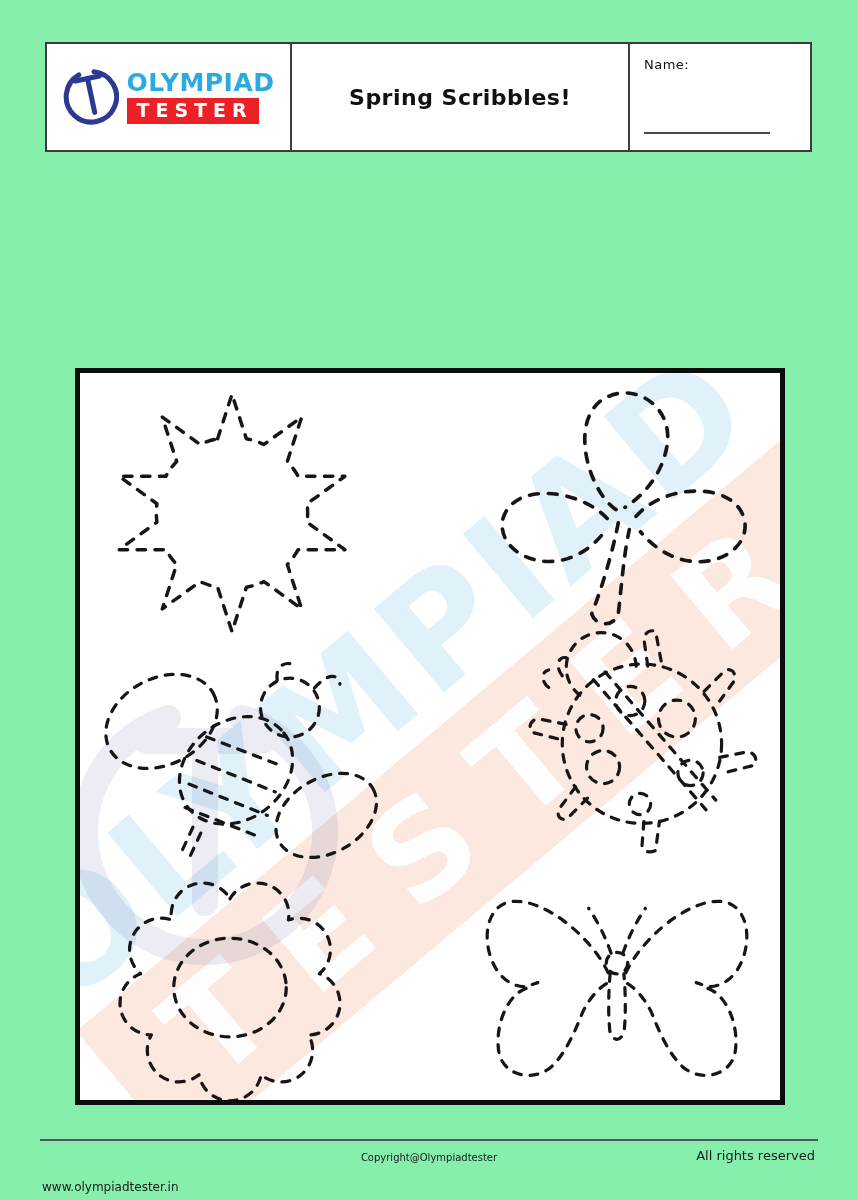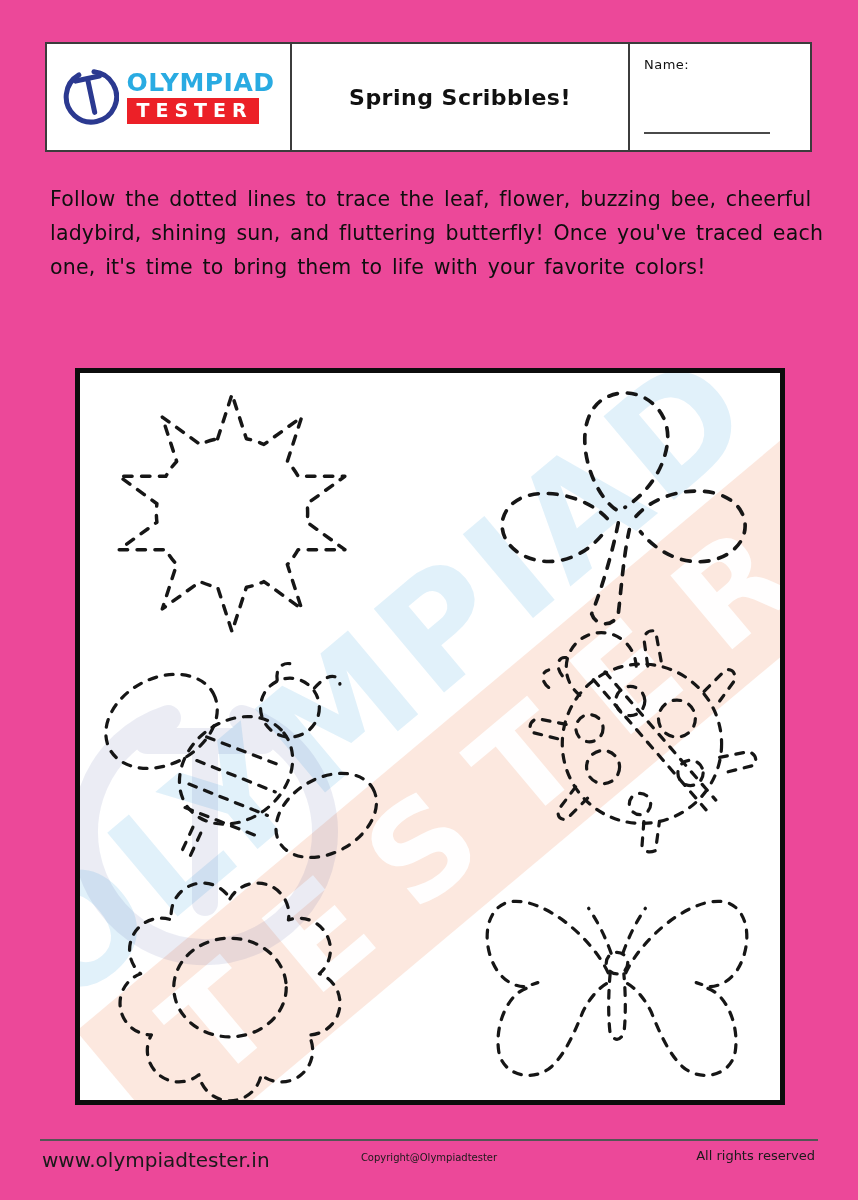--- a/index.html
+++ b/index.html
@@ -1,17 +1,17 @@
 <!DOCTYPE html>
 <html><head>
 <meta charset="utf-8">
 <style>
   * { margin:0; padding:0; box-sizing:border-box; }
   html,body { width:858px; height:1200px; background:#ffffff; font-family:"DejaVu Sans", sans-serif; }
-  .page { position:relative; width:858px; height:1200px; background:#ec4899; overflow:hidden; }
+  .page { position:relative; width:858px; height:1200px; background:#86efac; overflow:hidden; }
 
   
   .header { position:absolute; left:45px; top:42px; width:767px; height:110px;
             border:2px solid #3c3c3c; display:flex; background:#fff; }
   .logo-cell { width:245px; border-right:2px solid #3c3c3c; display:flex; align-items:center;
                justify-content:center; gap:8px; }
   .logo-text { display:flex; flex-direction:column; align-items:flex-start; }
   .brand-top { font-size:25px; font-weight:bold; color:#29ABE2; letter-spacing:0.5px; line-height:1.05; }
   .brand-bottom { font-size:19px; font-weight:bold; color:#ffffff; background:#EC2027;
                   letter-spacing:6px; padding:3px 6px 3px 10px; margin-top:2px; line-height:1.05; }
@@ -44,21 +44,21 @@
 
   .pos-sun       { left:18px;  top:14px;  }
   .pos-clover    { left:398px; top:8px;   }
   .pos-bee       { left:8px;   top:268px; }
   .pos-ladybird  { left:424px; top:244px; }
   .pos-flower    { left:16px;  top:506px; }
   .pos-butterfly { left:378px; top:504px; }
 
   
   .footer-line { position:absolute; left:40px; top:1139px; width:778px; border-top:2px solid #555; }
-  .footer-left  { position:absolute; left:42px;  top:1148px; font-size:20px; color:#1a1a1a; }
+  .footer-left  { position:absolute; left:42px;  top:1180px; font-size:12px; color:#1a1a1a; }
   .footer-center{ position:absolute; left:0; top:1152px; width:858px; text-align:center; font-size:10px; color:#1a1a1a; }
   .footer-right { position:absolute; right:43px; top:1148px; font-size:13px; color:#1a1a1a; }
 </style>
 </head>
 <body>
 
 <div class="page">
 
   <div class="header">
     <div class="logo-cell">
@@ -78,21 +78,20 @@
     </div>
     <div class="title-cell">
       <span class="page-title">Spring Scribbles!</span>
     </div>
     <div class="name-cell">
       <span class="name-label">Name:</span>
       <span class="name-underline"></span>
     </div>
   </div>
 
-  <p class="instructions">Follow the dotted lines to trace the leaf, flower, buzzing bee, cheerful ladybird, shining sun, and fluttering butterfly! Once you've traced each one, it's time to bring them to life with your favorite colors!</p>
 
   <div class="trace-box">
 
     <div class="watermark">
       <div class="wm-line1">OLYMPIAD</div>
       <div class="wm-line2">TESTER</div>
     </div>
     <span class="wm-mark">
       <svg width="300" height="330" viewBox="0 0 300 330">
         <g fill="none" stroke="#2B3990" stroke-width="26" stroke-linecap="round">

